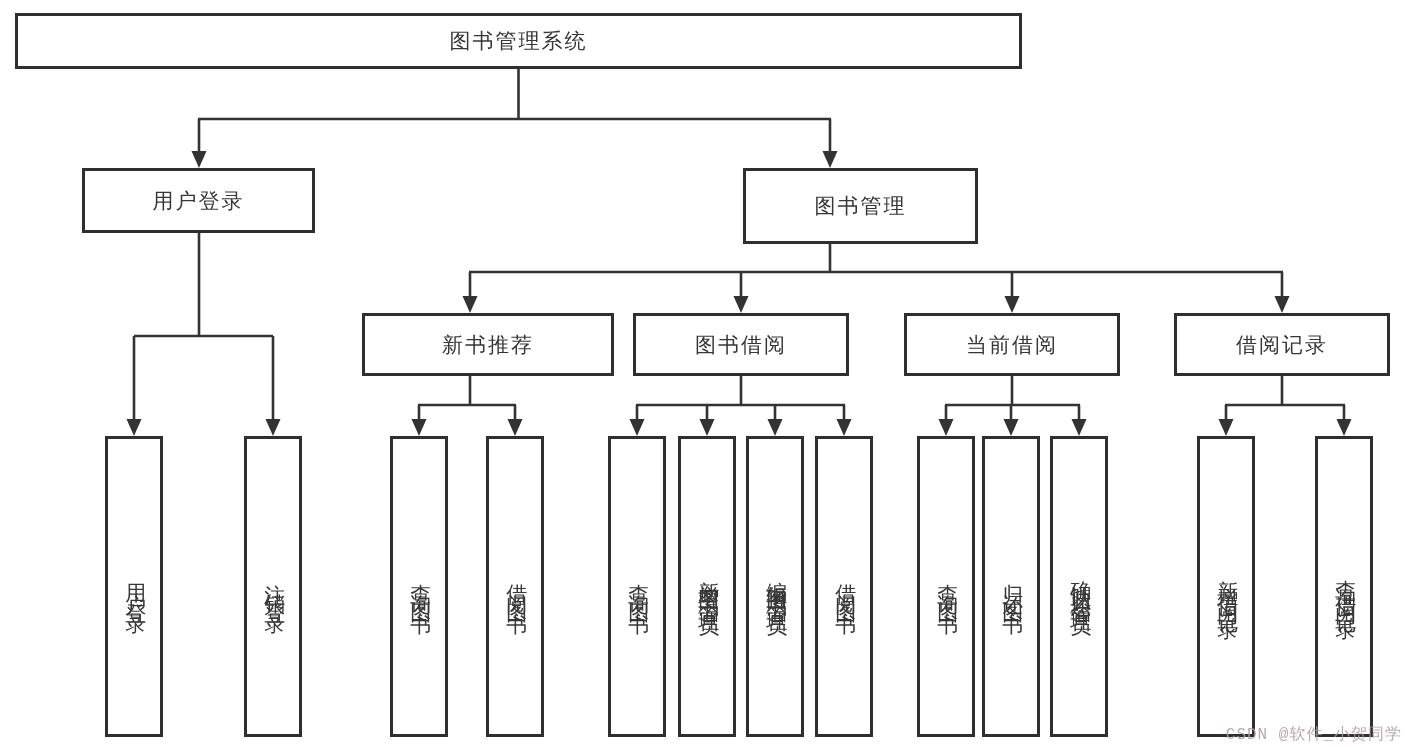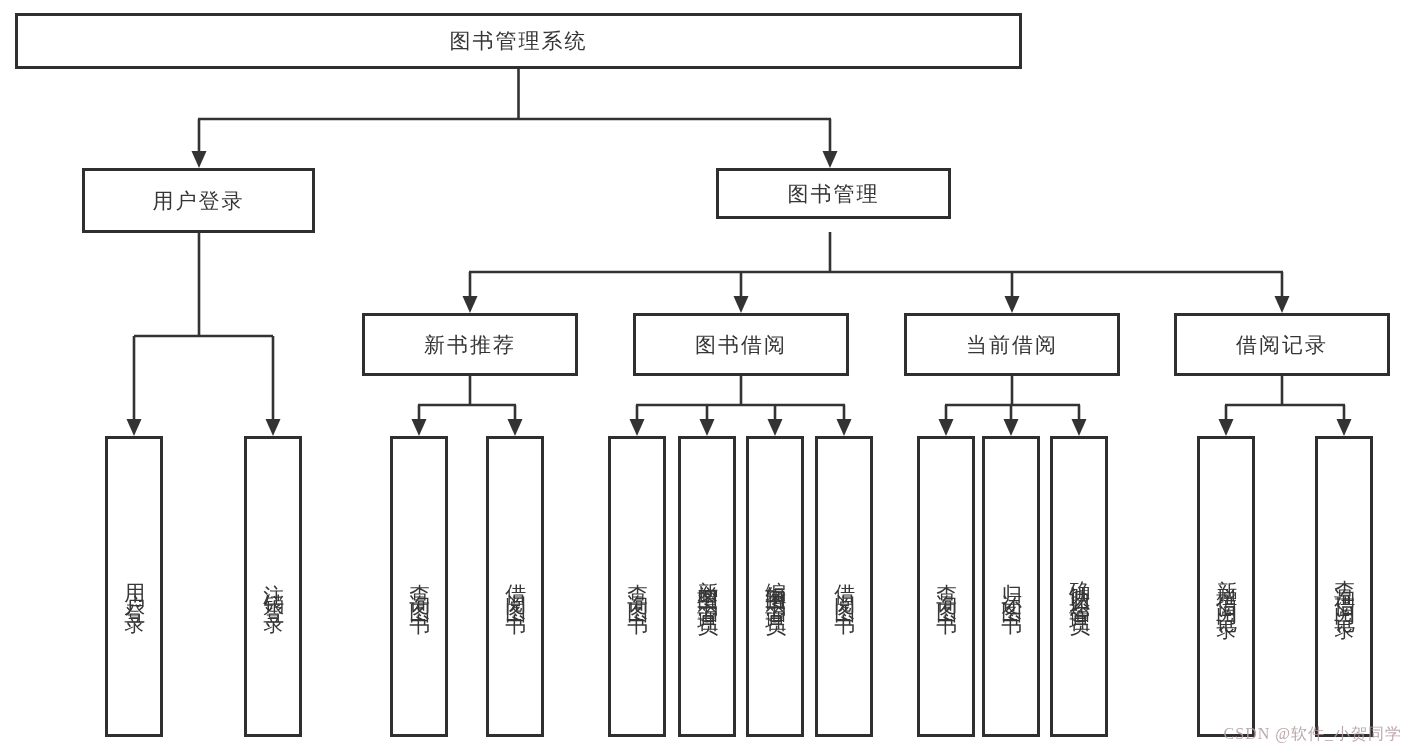--- a/index.html
+++ b/index.html
@@ -1,19 +1,19 @@
 <!DOCTYPE html>
 <html><head>
 <meta charset="utf-8">
 <style>
   html,body { margin:0; padding:0; background:#fff; }
   .canvas {
     position:relative; width:1405px; height:747px; overflow:hidden;
     background:var(--bg,#fff);
-    font-family:Liberation Serif, serif;
+    font-family:Liberation Mono, monospace;
     color:var(--text,#363636);
   }
   .connectors { position:absolute; left:0; top:0; width:1405px; height:747px; }
   .connectors path { stroke:var(--line,#333); stroke-width:2.6; fill:none; }
   .connectors polygon { fill:var(--line,#333); stroke:none; }
   .box {
     position:absolute; box-sizing:border-box; background:#fff;
     border:3px solid var(--box-border,#2f2f2f);
     display:flex; align-items:center; justify-content:center;
   }
@@ -69,25 +69,25 @@
     <polygon points="1336.5,419 1351.5,419 1344,436"></polygon>
   </svg>
 
   <div class="box" style="left:15px;top:13px;width:1007px;height:56px">
     <span class="hlabel">图书管理系统</span>
   </div>
 
   <div class="box" style="left:82px;top:168px;width:233px;height:65px">
     <span class="hlabel">用户登录</span>
   </div>
-  <div class="box" style="left:716px;top:168px;width:235px;height:51px">
+  <div class="box" style="left:743px;top:168px;width:235px;height:76px">
     <span class="hlabel">图书管理</span>
   </div>
 
-  <div class="box" style="left:362px;top:313px;width:216px;height:63px">
+  <div class="box" style="left:362px;top:313px;width:252px;height:63px">
     <span class="hlabel">新书推荐</span>
   </div>
   <div class="box" style="left:904px;top:313px;width:216px;height:63px">
     <span class="hlabel">当前借阅</span>
   </div>
   <div class="box" style="left:633px;top:313px;width:216px;height:63px">
     <span class="hlabel">图书借阅</span>
   </div>
   <div class="box" style="left:1174px;top:313px;width:216px;height:63px">
     <span class="hlabel">借阅记录</span>

